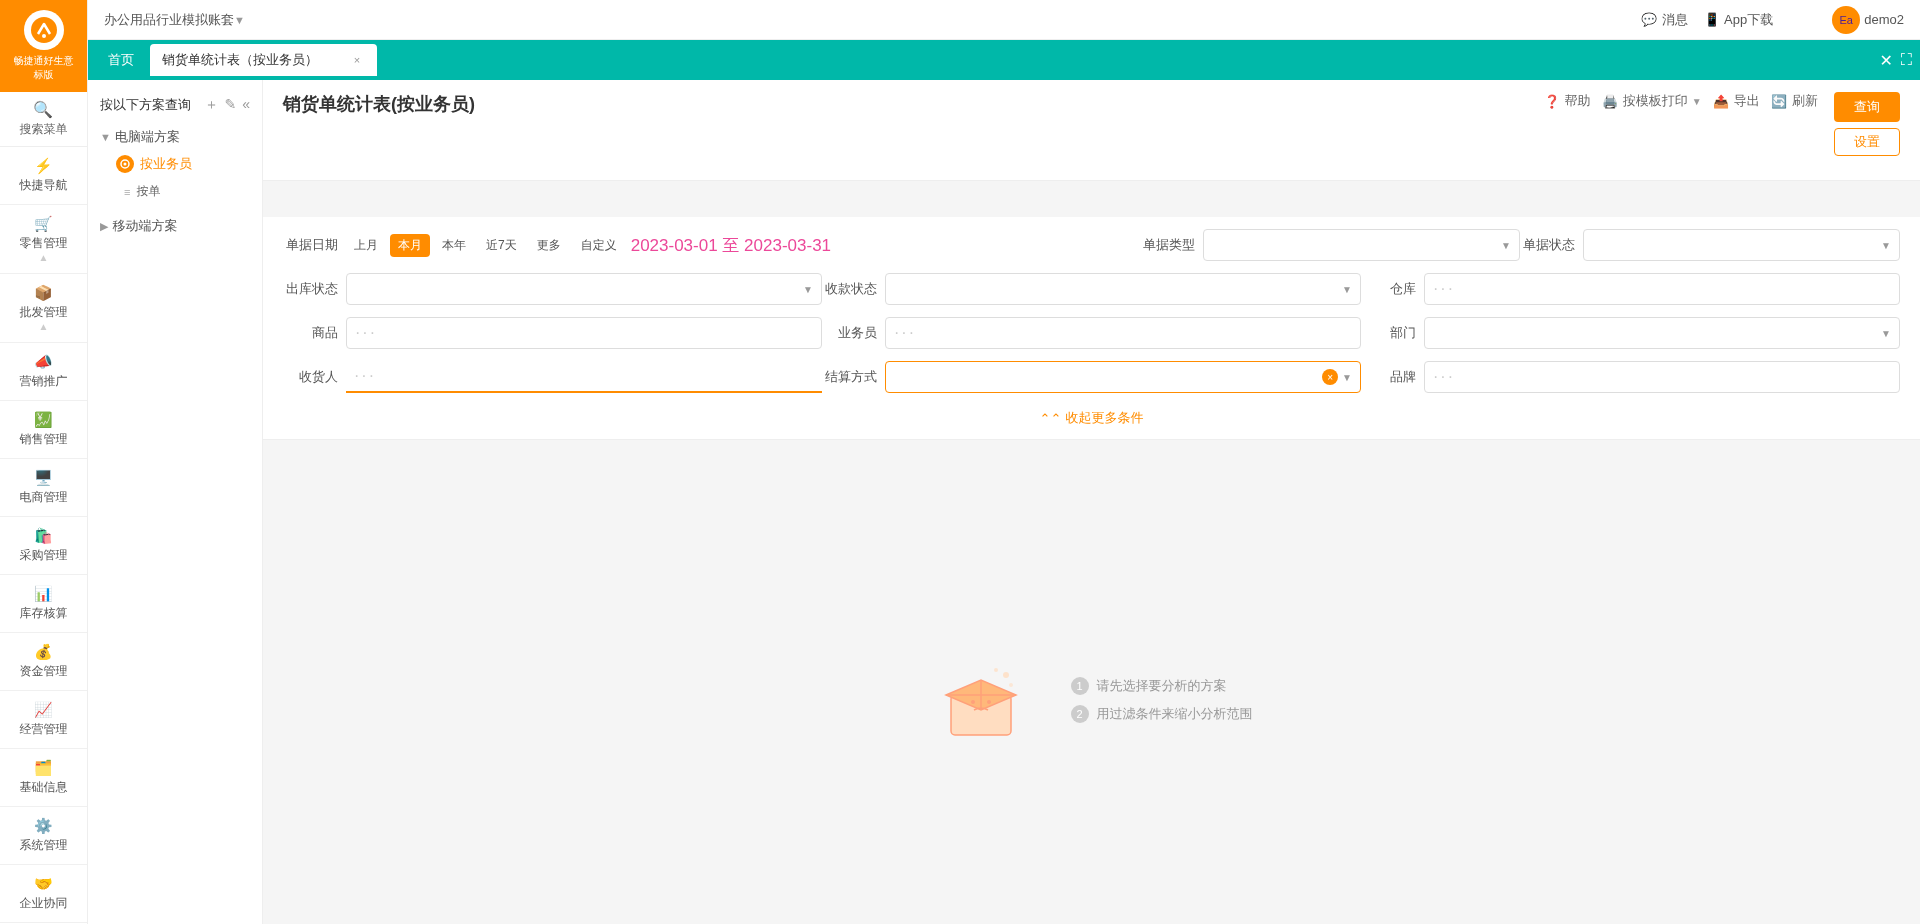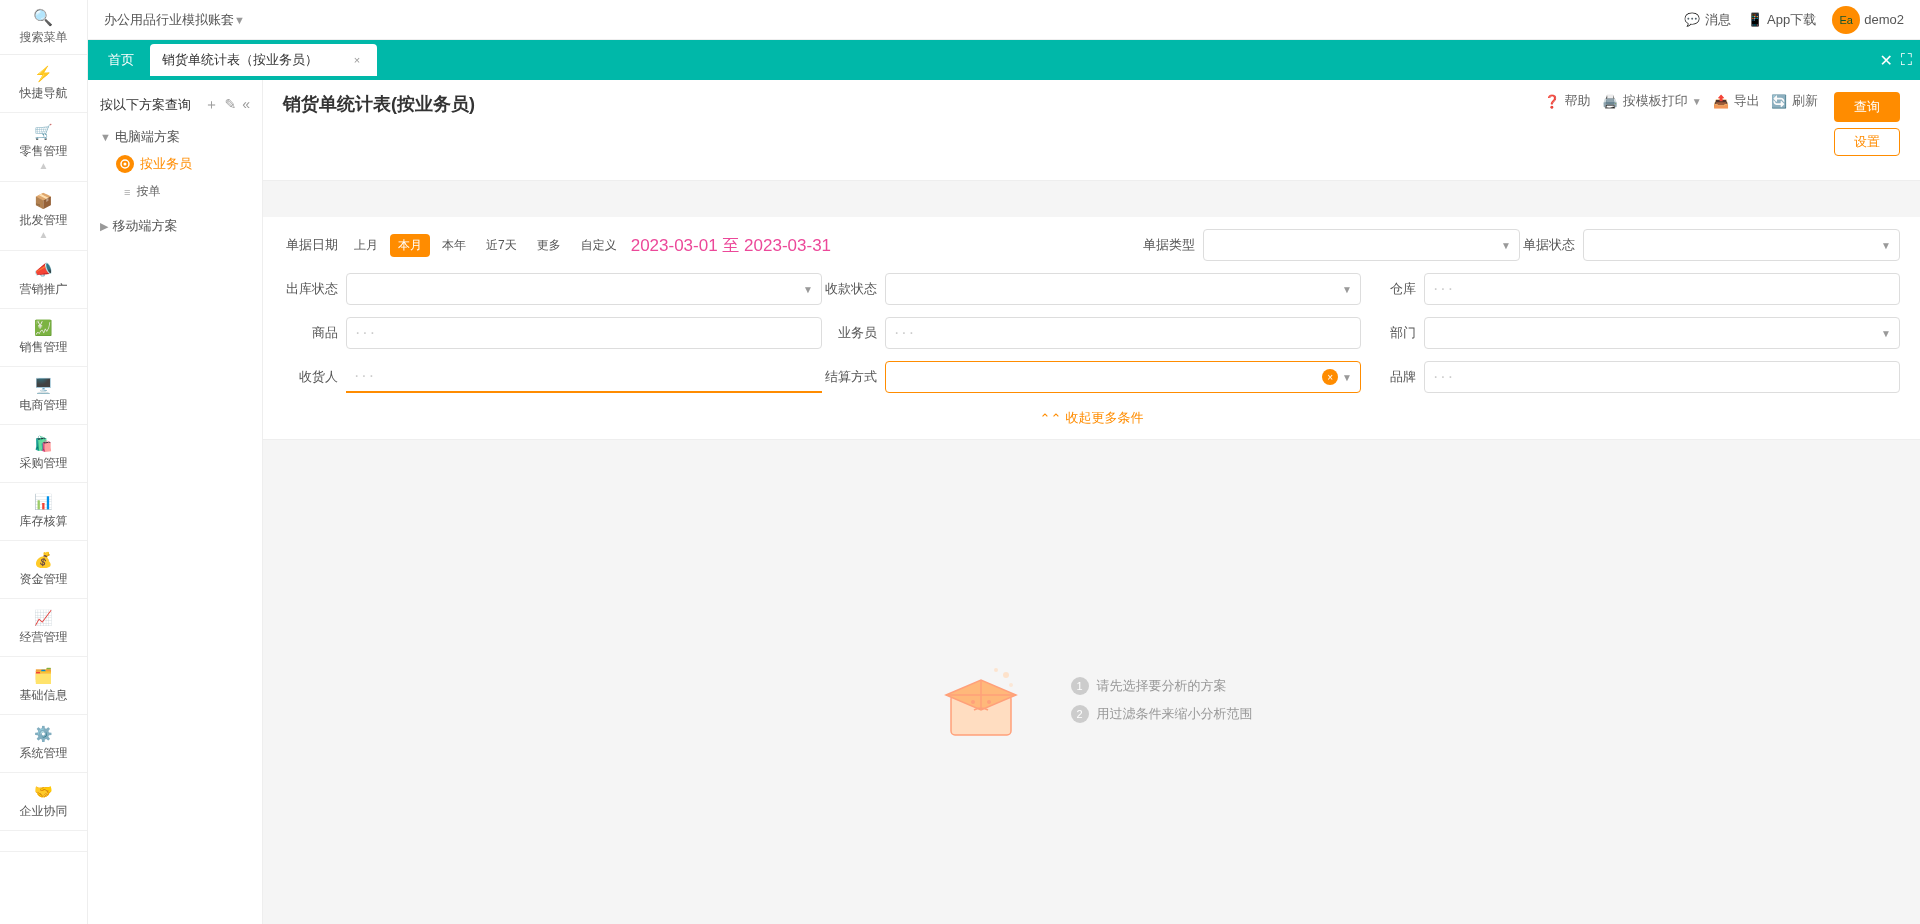--- a/index.html
+++ b/index.html
@@ -99,22 +99,23 @@
       color: #555;
     }
     .avatar {
       width: 28px;
       height: 28px;
       border-radius: 50%;
       background: #ff8c00;
       display: flex;
       align-items: center;
       justify-content: center;
-      color: #14532d;
+      color: #4c1d95;
       font-size: 12px;
+      margin-left: 43px;
     }
 
     
     .tab-bar {
       height: 40px;
       background: #00b8a9;
       display: flex;
       align-items: center;
       padding: 0 8px;
       gap: 4px;
@@ -438,20 +439,31 @@
       font-size: 11px;
     }
 
     
     .dropdown-arrow { color: #999; font-size: 10px; }
   </style>
 </head>
 <body>
 
 <div class="sidebar">
+  <div class="sidebar-logo">
+    <div class="logo-icon">
+      <svg viewBox="0 0 28 28" fill="none">
+        <circle cx="14" cy="14" r="13" fill="#ff8c00"></circle>
+        <path d="M8 18 L14 8 L20 18" stroke="white" stroke-width="2.5" fill="none" stroke-linejoin="round"></path>
+        <circle cx="14" cy="20" r="2" fill="white"></circle>
+      </svg>
+    </div>
+    <div class="logo-text" style="white-space:pre-line">畅捷通好生意
+标版</div>
+  </div>
 
   <div class="sidebar-search">
     <div style="font-size:16px; margin-bottom:2px;">🔍</div>
     <div>搜索菜单</div>
   </div>
 
   <div class="sidebar-nav-item">
     <div style="font-size:15px; margin-bottom:2px;">⚡</div>
     <div>快捷导航</div>
   </div>

